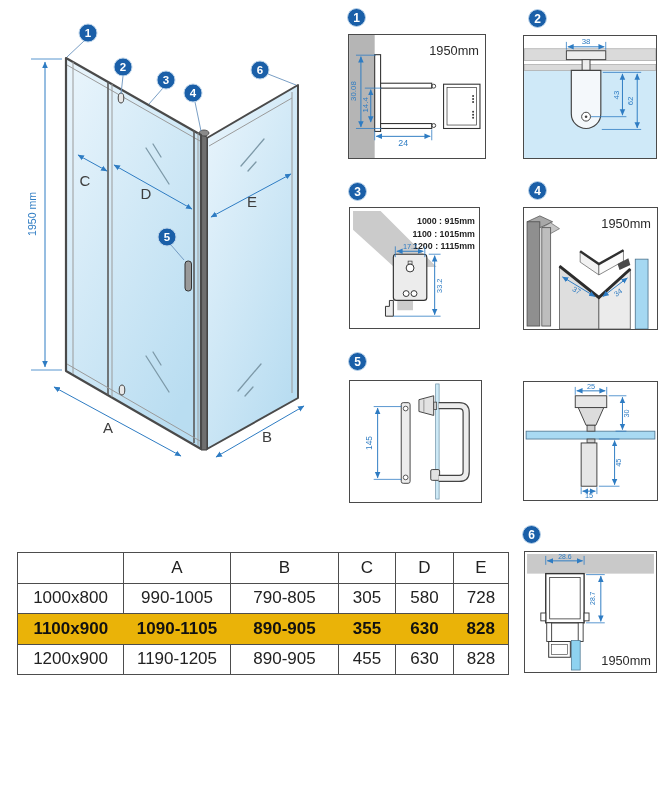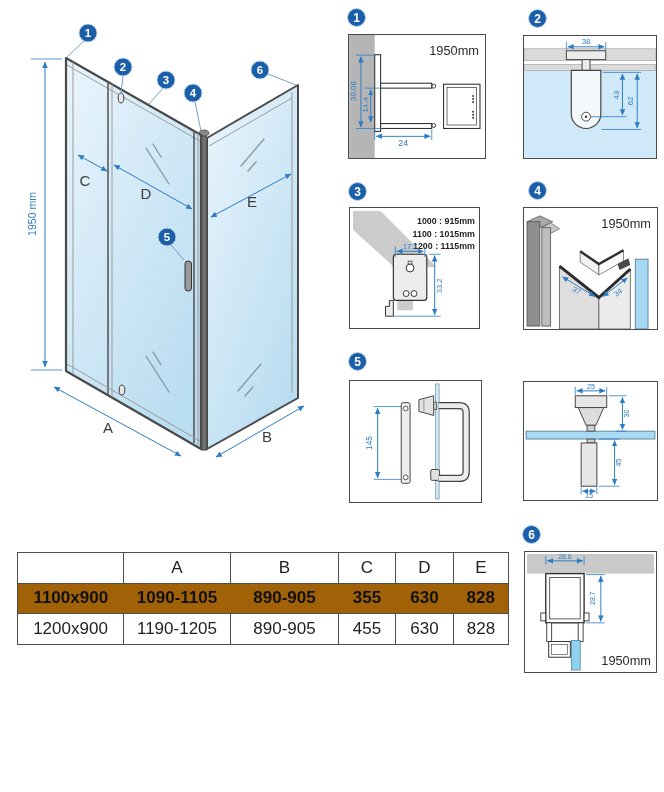--- a/index.html
+++ b/index.html
@@ -18,21 +18,21 @@
   .lbl{fill:#3d3d3d;font-size:15px;font-family:"Liberation Sans",sans-serif;}
   .ttl{fill:#2b2b2b;font-size:13px;font-family:"Liberation Sans",sans-serif;}
   .shin{stroke:#7d99a8;stroke-width:1.3;stroke-linecap:round;}
   .fr9{stroke:#9a9a9a;stroke-width:1;}
   .fr5{stroke:#5a5a5a;stroke-width:1.6;}
   
   table.spec{position:absolute;left:17px;top:552px;border-collapse:collapse;table-layout:fixed;}
   table.spec th,table.spec td{border:1.5px solid #4d4d4d;text-align:center;vertical-align:middle;
      font-weight:400;font-size:17px;color:#222;height:29.5px;padding:0;
      font-family:"Liberation Sans",sans-serif;}
-  tr.hl td{background:#a16207;font-weight:700;color:#111;border-left:none;border-right:none;}
+  tr.hl td{background:#eab308;font-weight:700;color:#111;border-left:none;border-right:none;}
   tr.hl td:first-child{border-left:1.5px solid #4d4d4d;}
   tr.hl td:last-child{border-right:1.5px solid #4d4d4d;}
 </style>
 </head>
 <body>
 
 <div class="sheet">
 
   <svg width="0" height="0" style="position:absolute" aria-hidden="true">
     <defs>
@@ -332,20 +332,28 @@
       <tr>
         <th></th>
         <th>A</th>
         <th>B</th>
         <th>C</th>
         <th>D</th>
         <th>E</th>
       </tr>
     </thead>
     <tbody>
+      <tr>
+        <td>1000x800</td>
+        <td>990-1005</td>
+        <td>790-805</td>
+        <td>305</td>
+        <td>580</td>
+        <td>728</td>
+      </tr>
       <tr class="hl">
         <td>1100x900</td>
         <td>1090-1105</td>
         <td>890-905</td>
         <td>355</td>
         <td>630</td>
         <td>828</td>
       </tr>
       <tr>
         <td>1200x900</td>

